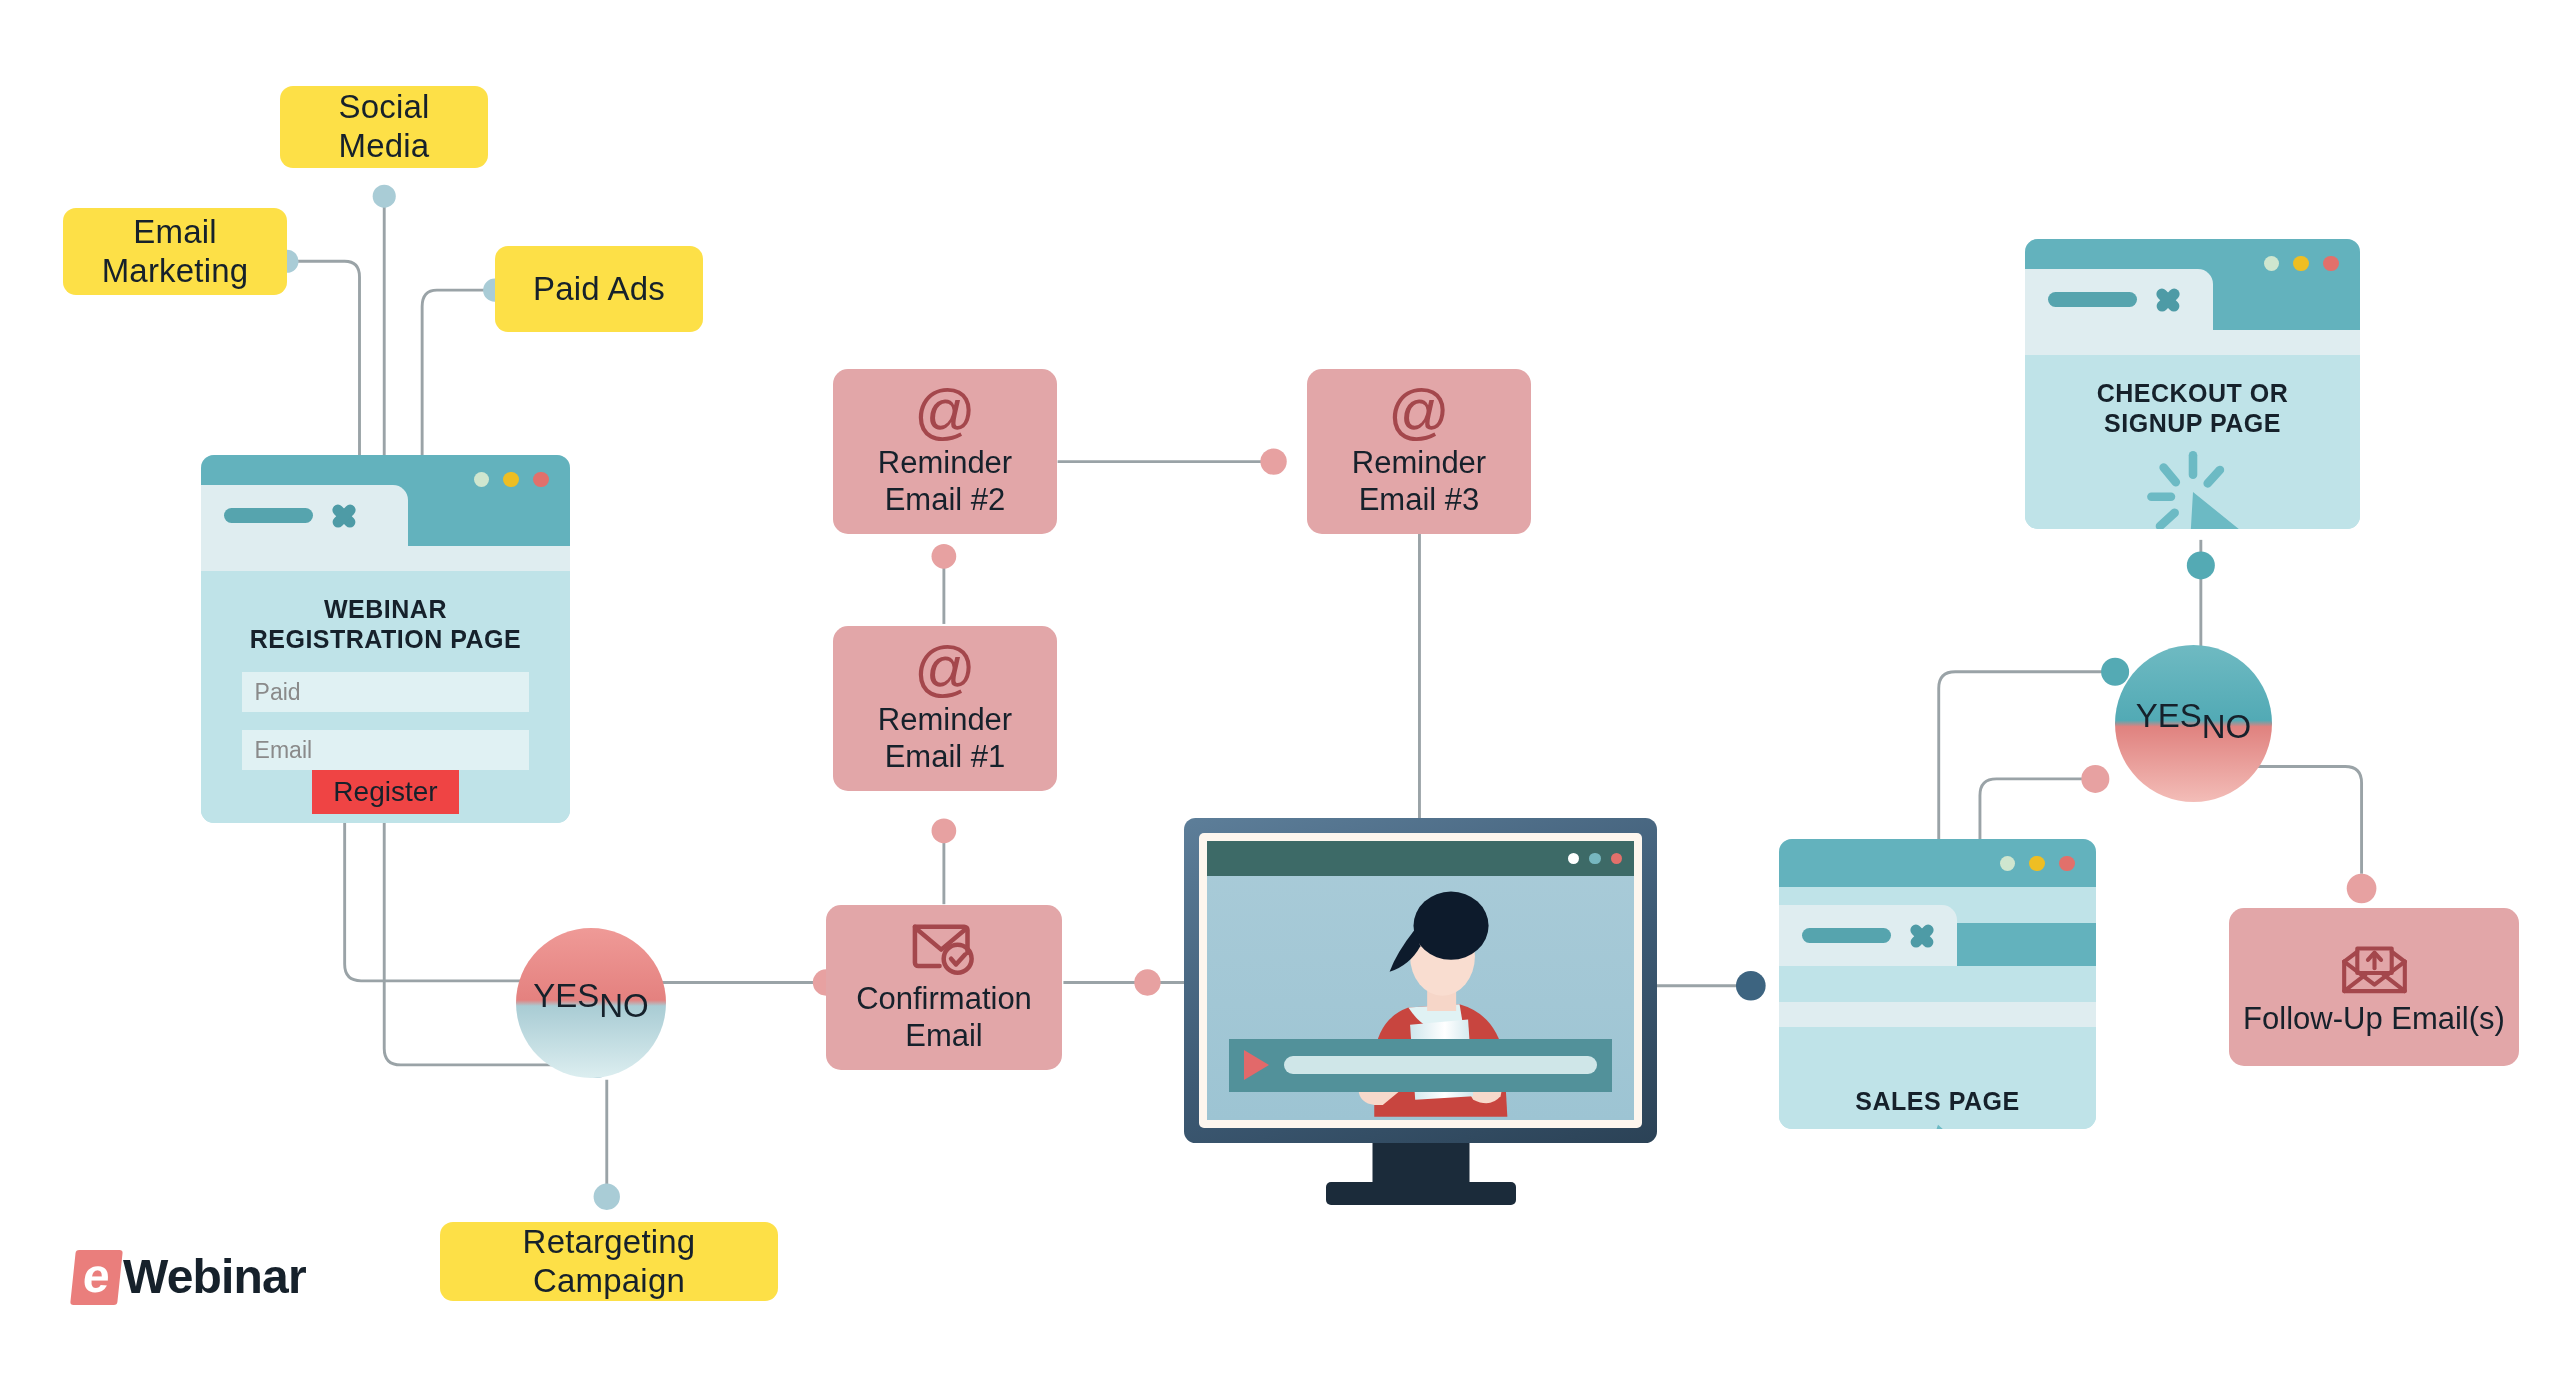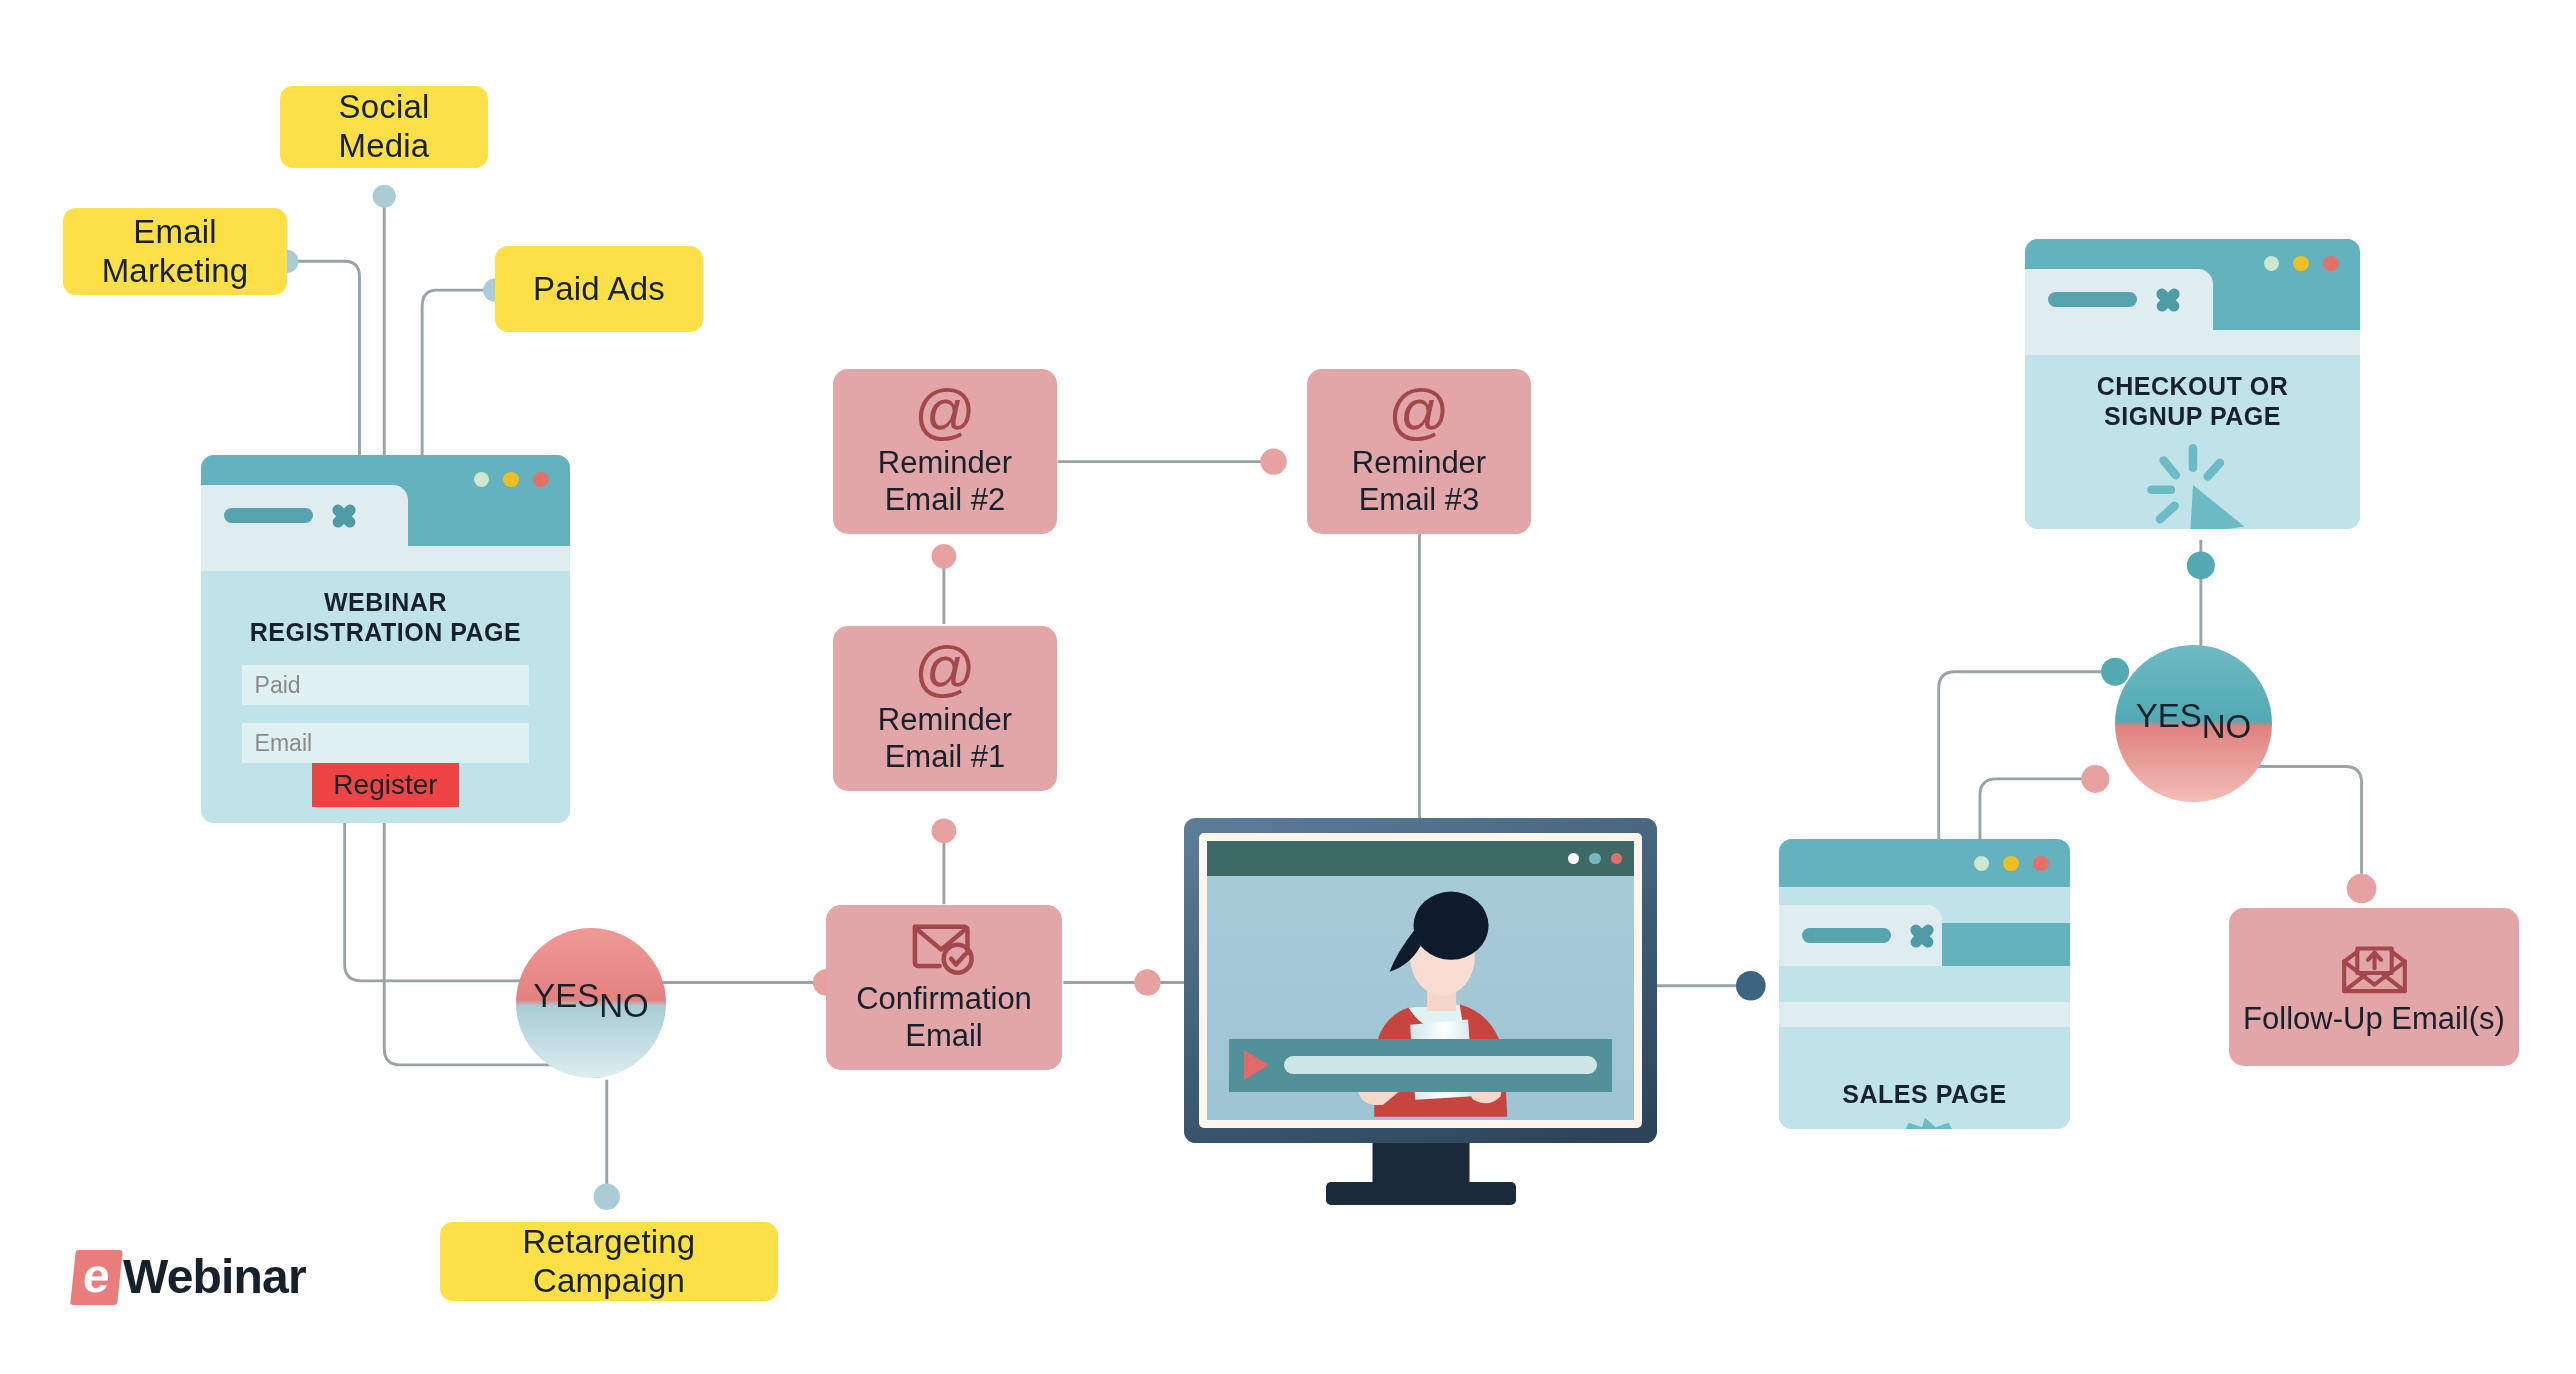--- a/index.html
+++ b/index.html
@@ -115,21 +115,21 @@
   .br-tab .xmark b,.br-tab .xmark i{
     position:absolute;left:50%;top:50%;width:28px;height:10.7px;border-radius:5.8px;background:#4e9ba6;
   }
   .br-tab .xmark b{transform:translate(-50%,-50%) rotate(45deg);}
   .br-tab .xmark i{transform:translate(-50%,-50%) rotate(-45deg);}
   .br-strip{height:25px;background:#dfedf0;flex:0 0 auto;}
   .br-body{
     flex:1 1 auto;
     background:#bfe3e8;
     display:flex;flex-direction:column;align-items:center;
-    padding-top:16px;
+    padding-top:23px;
     box-sizing:border-box;
   }
   .br-title{
     font-size:25px;font-weight:700;color:#16212b;text-align:center;
     letter-spacing:0.5px;line-height:1.2;
   }
   .br-title span{display:block;}
 
   
   .rg-field{
@@ -376,21 +376,21 @@
             <span class="mon-play"></span>
             <span class="mon-track"></span>
           </div>
         </div>
       </div>
     </div>
     <div class="mon-stand" style="top:325px;width:97px;height:43px;"></div>
     <div class="mon-stand" style="top:364px;width:190px;height:23px;border-radius:5px;"></div>
   </div>
 
-  <div class="browser" style="left:1779px;top:839px;width:291px;height:290px;gap:36px;">
+  <div class="browser" style="left:1779px;top:839px;width:317px;height:290px;gap:36px;">
     <div class="br-topbar">
       <div class="br-dots">
         <i style="background:#cfe6cf"></i>
         <i style="background:#eebe23"></i>
         <i style="background:#e2706b"></i>
       </div>
     </div>
     <div class="br-tabrow">
       <div class="br-tab">
         <span class="pill"></span>

